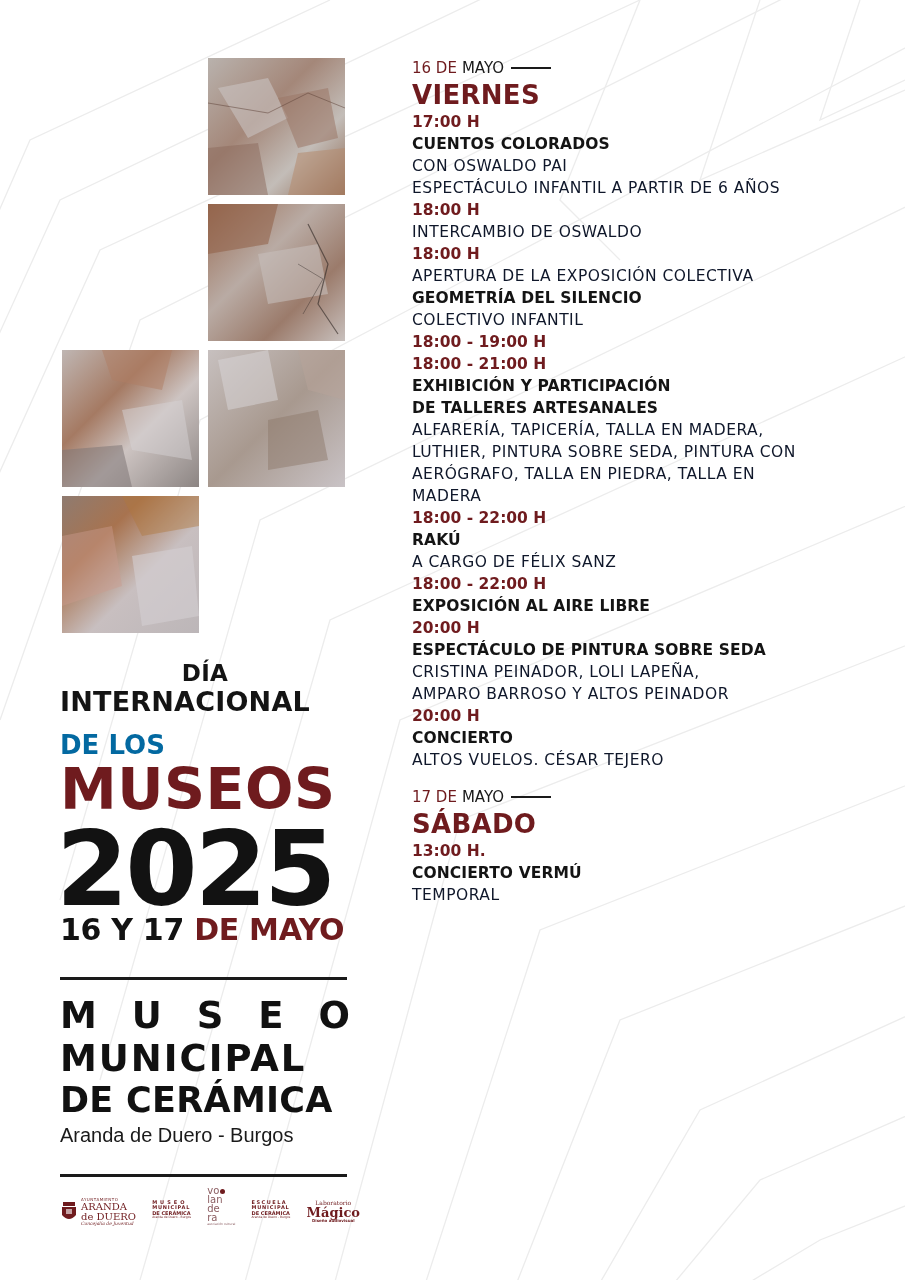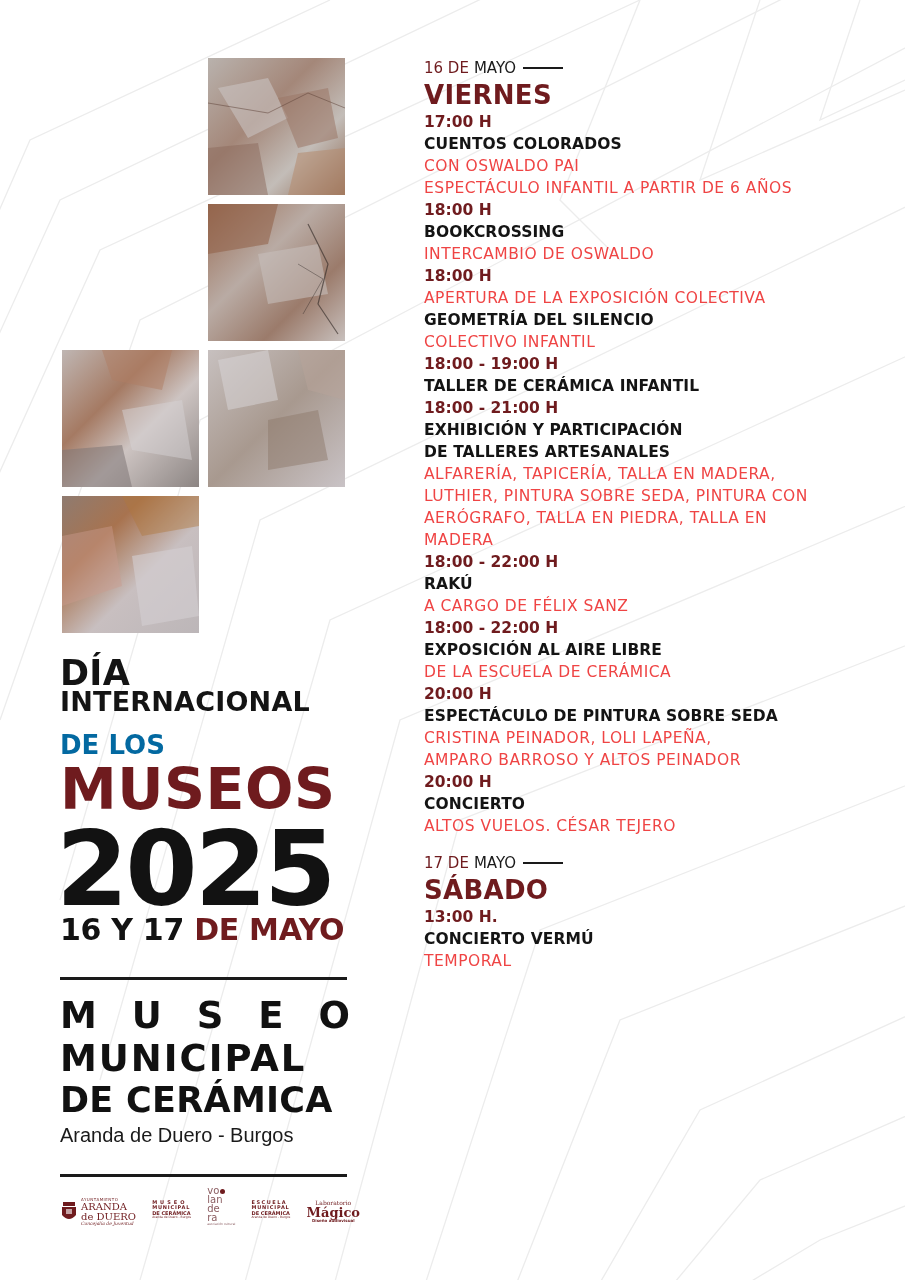--- a/index.html
+++ b/index.html
@@ -7,21 +7,21 @@
   body { position: relative; font-family: "DejaVu Sans", sans-serif; color: #1a1a1a; }
 
   .bg-lines { position: absolute; left: 0; top: 0; width: 905px; height: 1280px; z-index: 0; }
 
   
   .tile { position: absolute; width: 137px; height: 137px; overflow: hidden; z-index: 1; }
   .tile .rock { width: 100%; height: 100%; }
 
   
   .title-block { position: absolute; left: 60px; top: 660px; width: 290px; z-index: 2; }
-  .t-dia { font-weight: bold; font-size: 35px; line-height: 27px; color: #141414; letter-spacing: 0.3px; }
+  .t-dia { font-weight: bold; font-size: 23px; line-height: 27px; color: #141414; letter-spacing: 0.3px; text-align: center; }
   .t-intl { font-weight: bold; font-size: 27px; line-height: 30px; color: #141414; letter-spacing: 0.2px; }
   .t-delos { font-weight: bold; font-size: 26px; line-height: 28px; margin-top: 14px; color: #0369a1; }
   .t-museos { font-weight: bold; font-size: 57px; line-height: 56px; color: #6f1b1e; letter-spacing: 0.5px; margin-top: 2px; }
   .t-year { font-weight: bold; font-size: 104px; line-height: 96px; color: #121212; letter-spacing: -3px; margin-top: 4px; margin-left: -4px; }
   .t-dates { font-weight: bold; font-size: 30px; line-height: 30px; color: #121212; margin-top: -2px; white-space: nowrap; letter-spacing: -0.3px; }
   .t-dates .red { color: #6f1b1e; }
 
   .rule { position: absolute; left: 60px; width: 287px; height: 3px; background: #1a1a1a; z-index: 2; }
   .museo-block { position: absolute; left: 60px; top: 996px; width: 290px; z-index: 2; }
   .m-museo { font-weight: bold; font-size: 37px; line-height: 40px; color: #111; display: flex; justify-content: space-between; }
@@ -45,30 +45,30 @@
   .logo-museo .l4 { font-size: 3px; font-weight: normal; }
   .logo-volandera { display: flex; flex-direction: column; font-family: "DejaVu Sans", sans-serif; font-size: 10px; line-height: 9px; color: #8a5c60; margin-top: -4px; }
   .logo-volandera .dot { display: inline-block; width: 5px; height: 5px; border-radius: 50%; background: #6f1b1e; margin-left: 1px; }
   .logo-volandera .tiny { font-size: 3px; line-height: 4px; }
   .logo-lab { display: flex; flex-direction: column; align-items: center; line-height: 1; margin-top: 10px; }
   .logo-lab .l1 { font-size: 6px; }
   .logo-lab .l2 { font-size: 13px; font-weight: bold; }
   .logo-lab .l3 { font-size: 4px; font-family: "DejaVu Sans", sans-serif; font-weight: bold; }
 
   
-  .program { position: absolute; left: 424px; top: 58px; width: 470px; z-index: 2; }
+  .program { position: absolute; left: 412px; top: 58px; width: 470px; z-index: 2; }
   .day-date { font-family: "DejaVu Sans", sans-serif; font-size: 15px; line-height: 20px; color: #1a1a1a; display: flex; align-items: center; }
   .day-date .num { color: #6f1b1e; margin-right: 5px; }
   .day-date .dash { display: inline-block; width: 40px; height: 2px; background: #1a1a1a; margin-left: 7px; }
   .day-name { font-weight: bold; font-size: 26px; line-height: 32px; color: #6f1b1e; margin-top: 1px; letter-spacing: 0.3px; }
   .event { }
   .ev-time { font-weight: bold; font-size: 15.5px; line-height: 22px; color: #6f1b1e; }
   .ev-line { font-size: 15.5px; line-height: 22px; color: #1a1a1a; white-space: nowrap; letter-spacing: 0.1px; }
   .ev-line.bold { font-weight: bold; color: #141414; }
-  .ev-line.light { font-weight: normal; color: #ef4444; letter-spacing: 0.5px; }
+  .ev-line.light { font-weight: normal; color: #0f172a; letter-spacing: 0.5px; }
   .day-block-2 { margin-top: 16px; }
 </style>
 </head>
 <body>
 
 <svg class="bg-lines" viewBox="0 0 905 1280" preserveAspectRatio="none">
   <g fill="none" stroke="#ececec" stroke-width="1.3">
     <path d="M -40 300 L 30 140 L 330 0"></path>
     <path d="M -40 420 L 60 200 L 500 -10"></path>
     <path d="M -40 560 L 100 250 L 640 0"></path>
@@ -253,34 +253,32 @@
 
     <div class="event">
       <div class="ev-time">17:00 H</div>
       <div class="ev-line bold">CUENTOS COLORADOS</div>
       <div class="ev-line light">CON OSWALDO PAI</div>
       <div class="ev-line light">ESPECTÁCULO INFANTIL A PARTIR DE 6 AÑOS</div>
     </div>
 
     <div class="event">
       <div class="ev-time">18:00 H</div>
-      <div class="ev-line bold">BOOKCROSSING</div>
       <div class="ev-line light">INTERCAMBIO DE OSWALDO</div>
     </div>
 
     <div class="event">
       <div class="ev-time">18:00 H</div>
       <div class="ev-line light">APERTURA DE LA EXPOSICIÓN COLECTIVA</div>
       <div class="ev-line bold">GEOMETRÍA DEL SILENCIO</div>
       <div class="ev-line light">COLECTIVO INFANTIL</div>
     </div>
 
     <div class="event">
       <div class="ev-time">18:00 - 19:00 H</div>
-      <div class="ev-line bold">TALLER DE CERÁMICA INFANTIL</div>
     </div>
 
     <div class="event">
       <div class="ev-time">18:00 - 21:00 H</div>
       <div class="ev-line bold">EXHIBICIÓN Y PARTICIPACIÓN</div>
       <div class="ev-line bold">DE TALLERES ARTESANALES</div>
       <div class="ev-line light">ALFARERÍA, TAPICERÍA, TALLA EN MADERA,</div>
       <div class="ev-line light">LUTHIER, PINTURA SOBRE SEDA, PINTURA CON</div>
       <div class="ev-line light">AERÓGRAFO, TALLA EN PIEDRA, TALLA EN</div>
       <div class="ev-line light">MADERA</div>
@@ -288,21 +286,20 @@
 
     <div class="event">
       <div class="ev-time">18:00 - 22:00 H</div>
       <div class="ev-line bold">RAKÚ</div>
       <div class="ev-line light">A CARGO DE FÉLIX SANZ</div>
     </div>
 
     <div class="event">
       <div class="ev-time">18:00 - 22:00 H</div>
       <div class="ev-line bold">EXPOSICIÓN AL AIRE LIBRE</div>
-      <div class="ev-line light">DE LA ESCUELA DE CERÁMICA</div>
     </div>
 
     <div class="event">
       <div class="ev-time">20:00 H</div>
       <div class="ev-line bold">ESPECTÁCULO DE PINTURA SOBRE SEDA</div>
       <div class="ev-line light">CRISTINA PEINADOR, LOLI LAPEÑA,</div>
       <div class="ev-line light">AMPARO BARROSO Y ALTOS PEINADOR</div>
     </div>
 
     <div class="event">

